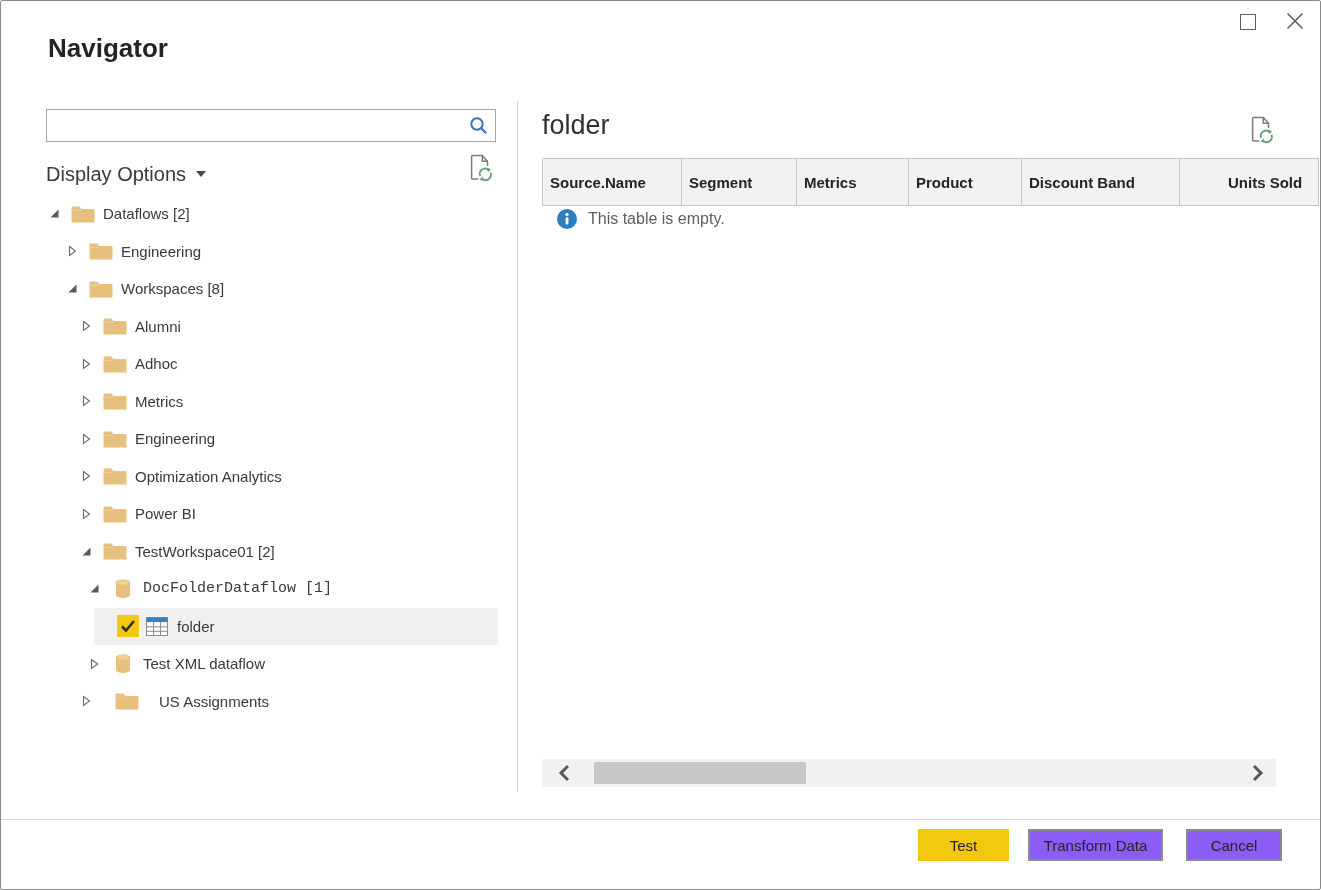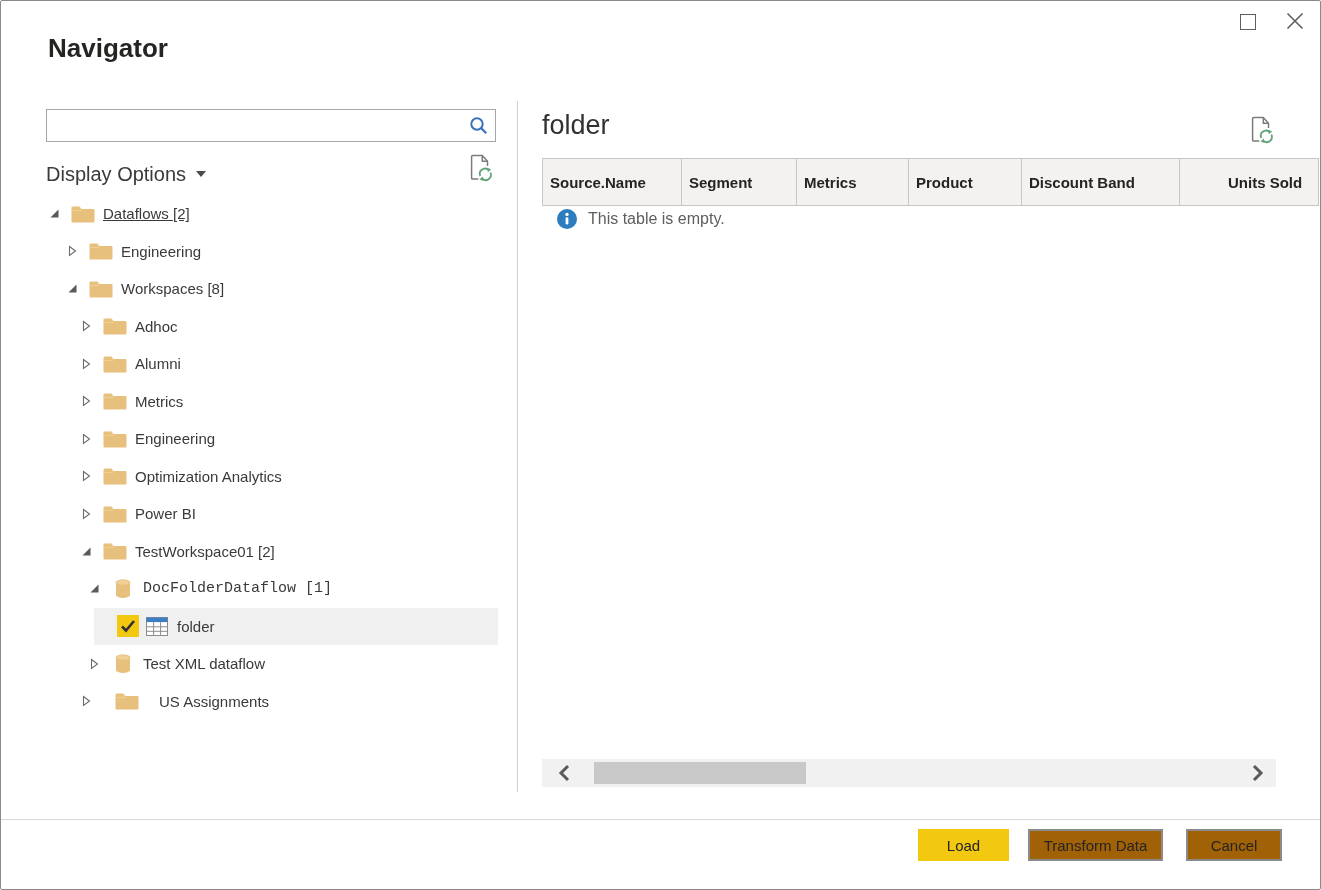--- a/index.html
+++ b/index.html
@@ -59,21 +59,21 @@
   .scrollbar { position:absolute; left:541px; top:758px; width:734px; height:28px; background:#f1f1f1; }
   .sb-thumb { position:absolute; left:52px; top:3px; width:212px; height:22px; background:#c8c8c8; cursor:pointer; }
   .sb-arrow { position:absolute; top:5px; width:12px; height:18px; cursor:pointer; }
   .sb-arrow svg polyline { fill:none; stroke:#5a5a5a; stroke-width:3; }
   .sb-left { left:16px; } .sb-right { right:12px; }
 
   
   .btn { position:absolute; top:828px; height:32px; font-size:15px; font-family:inherit;
          color:#252423; cursor:pointer; box-sizing:border-box; }
   .btn-load { left:917px; width:91px; background:var(--yellow); border:none; }
-  .btn-secondary { background:#a16207; border:2px solid #8b8b8b; }
+  .btn-secondary { background:#8b5cf6; border:2px solid #8b8b8b; }
   .btn-transform { left:1027px; width:135px; }
   .btn-cancel { left:1185px; width:96px; }
 </style>
 </head>
 <body>
 
 <div class="dialog">
 
   <div class="app-title">Navigator</div>
 
@@ -109,21 +109,21 @@
       <path class="doc-stroke" d="M19.5 12 V7.2 L14.3 1.5 H4.7 Q3.6 1.5 3.6 2.6 V23.9 Q3.6 25 4.7 25 H10.3"></path>
       <path class="doc-stroke" d="M14.3 1.5 V7.2 H19.5"></path>
       <path class="arrow-stroke" d="M12.3 22 A5.2 5.2 0 0 1 20.2 15.7"></path>
       <polygon class="arrow-fill" points="19.1,13.7 23.2,15.3 19.9,18.2"></polygon>
       <path class="arrow-stroke" d="M22.4 18.7 A5.2 5.2 0 0 1 14.5 25"></path>
       <polygon class="arrow-fill" points="15.6,27 11.5,25.4 14.8,22.5"></polygon>
     </svg>
   </div>
 
   <div class="tree" id="tree">
-      <div class="tree-row" style="padding-left: 3px; text-decoration: underline;">
+      <div class="tree-row" style="padding-left: 3px;">
         <span class="caret-box">
           <svg width="11" height="11" viewBox="0 0 11 11">
     <path d="M9.5 1.5 L9.5 9.5 L1.5 9.5 Z" fill="#595959"></path>
           </svg>
         </span>
         <span class="icon-box">
           <svg width="24" height="18" viewBox="0 0 24 18">
     <path d="M0.5 2.8 Q0.5 1.6 1.7 1.6 H8.3 L10.5 4.1 H22.3 Q23.5 4.1 23.5 5.3 V16.4 Q23.5 17.6 22.3 17.6 H1.7 Q0.5 17.6 0.5 16.4 Z" fill="#E7C07E"></path>
     <path d="M0.5 5.4 H10 L8.3 1.6" fill="none" stroke="#F0D096" stroke-width="0.9"></path>
   </svg>
@@ -163,35 +163,35 @@
           <svg width="10" height="12" viewBox="0 0 10 12">
     <path d="M2.5 1.5 L8.5 6 L2.5 10.5 Z" fill="none" stroke="#6b6b6b" stroke-width="1.1"></path>
           </svg>
         </span>
         <span class="icon-box">
           <svg width="24" height="18" viewBox="0 0 24 18">
     <path d="M0.5 2.8 Q0.5 1.6 1.7 1.6 H8.3 L10.5 4.1 H22.3 Q23.5 4.1 23.5 5.3 V16.4 Q23.5 17.6 22.3 17.6 H1.7 Q0.5 17.6 0.5 16.4 Z" fill="#E7C07E"></path>
     <path d="M0.5 5.4 H10 L8.3 1.6" fill="none" stroke="#F0D096" stroke-width="0.9"></path>
   </svg>
         </span>
+        <span class="tree-label">Alumni</span>
+      </div>
+      <div class="tree-row" style="padding-left: 35px;">
+        <span class="caret-box">
+          <svg width="10" height="12" viewBox="0 0 10 12">
+    <path d="M2.5 1.5 L8.5 6 L2.5 10.5 Z" fill="none" stroke="#6b6b6b" stroke-width="1.1"></path>
+          </svg>
+        </span>
+        <span class="icon-box">
+          <svg width="24" height="18" viewBox="0 0 24 18">
+    <path d="M0.5 2.8 Q0.5 1.6 1.7 1.6 H8.3 L10.5 4.1 H22.3 Q23.5 4.1 23.5 5.3 V16.4 Q23.5 17.6 22.3 17.6 H1.7 Q0.5 17.6 0.5 16.4 Z" fill="#E7C07E"></path>
+    <path d="M0.5 5.4 H10 L8.3 1.6" fill="none" stroke="#F0D096" stroke-width="0.9"></path>
+  </svg>
+        </span>
         <span class="tree-label">Adhoc</span>
-      </div>
-      <div class="tree-row" style="padding-left: 35px;">
-        <span class="caret-box">
-          <svg width="10" height="12" viewBox="0 0 10 12">
-    <path d="M2.5 1.5 L8.5 6 L2.5 10.5 Z" fill="none" stroke="#6b6b6b" stroke-width="1.1"></path>
-          </svg>
-        </span>
-        <span class="icon-box">
-          <svg width="24" height="18" viewBox="0 0 24 18">
-    <path d="M0.5 2.8 Q0.5 1.6 1.7 1.6 H8.3 L10.5 4.1 H22.3 Q23.5 4.1 23.5 5.3 V16.4 Q23.5 17.6 22.3 17.6 H1.7 Q0.5 17.6 0.5 16.4 Z" fill="#E7C07E"></path>
-    <path d="M0.5 5.4 H10 L8.3 1.6" fill="none" stroke="#F0D096" stroke-width="0.9"></path>
-  </svg>
-        </span>
-        <span class="tree-label">Alumni</span>
       </div>
       <div class="tree-row" style="padding-left: 35px;">
         <span class="caret-box">
           <svg width="10" height="12" viewBox="0 0 10 12">
     <path d="M2.5 1.5 L8.5 6 L2.5 10.5 Z" fill="none" stroke="#6b6b6b" stroke-width="1.1"></path>
           </svg>
         </span>
         <span class="icon-box">
           <svg width="24" height="18" viewBox="0 0 24 18">
     <path d="M0.5 2.8 Q0.5 1.6 1.7 1.6 H8.3 L10.5 4.1 H22.3 Q23.5 4.1 23.5 5.3 V16.4 Q23.5 17.6 22.3 17.6 H1.7 Q0.5 17.6 0.5 16.4 Z" fill="#E7C07E"></path>
@@ -360,16 +360,16 @@
     <div class="sb-thumb"></div>
     <div class="sb-arrow sb-right">
       <svg width="12" height="18" viewBox="0 0 12 18">
         <polyline points="2,2 9,9 2,16"></polyline>
       </svg>
     </div>
   </div>
 
   <div class="divider-h"></div>
 
-  <button class="btn btn-load">Load</button>
+  <button class="btn btn-load">Test</button>
   <button class="btn btn-secondary btn-transform">Transform Data</button>
   <button class="btn btn-secondary btn-cancel">Cancel</button>
 </div>
 
 </body></html>

